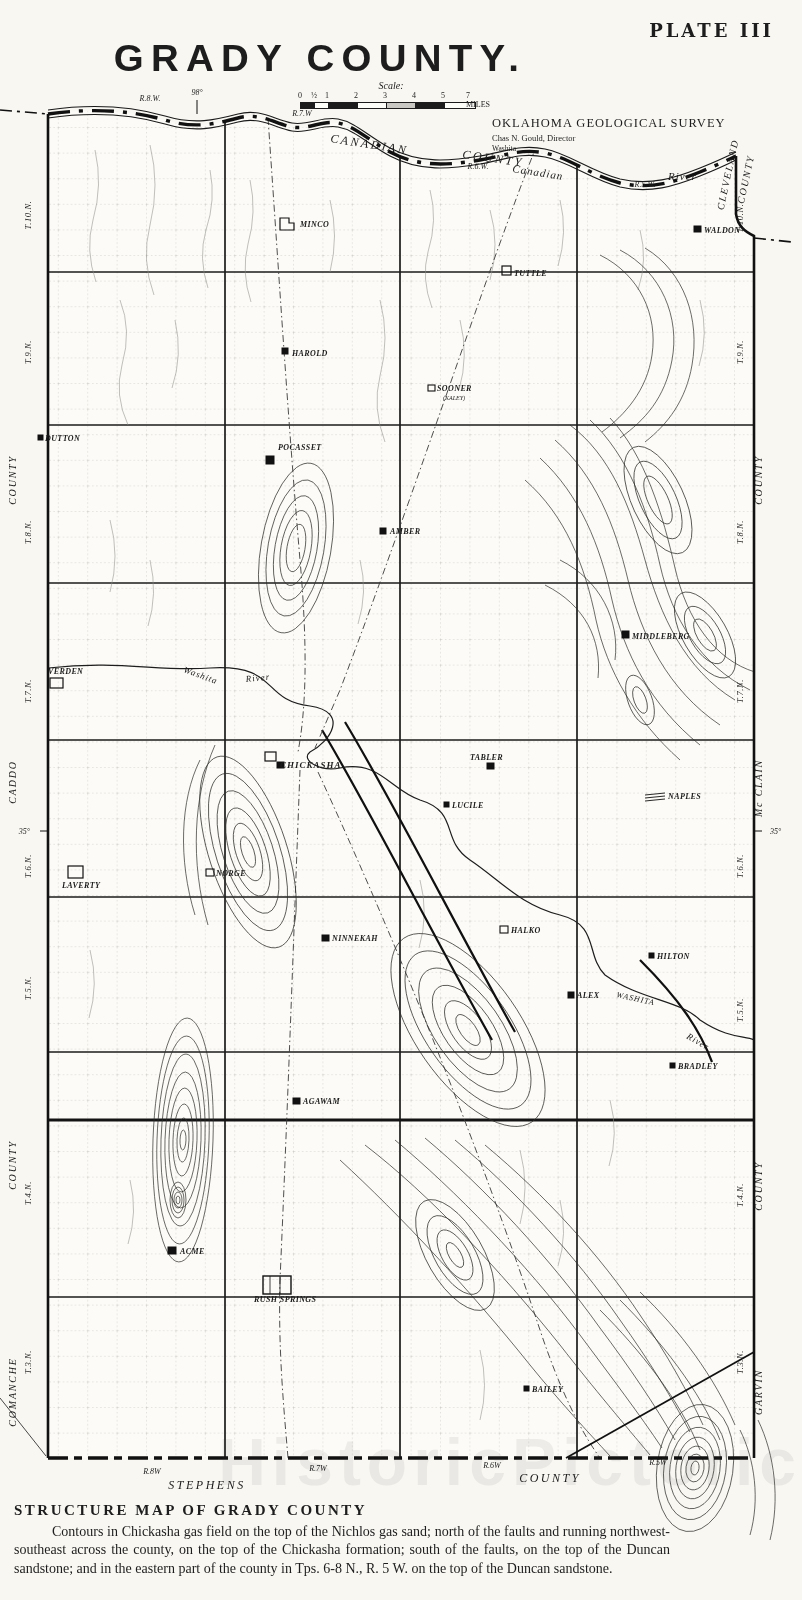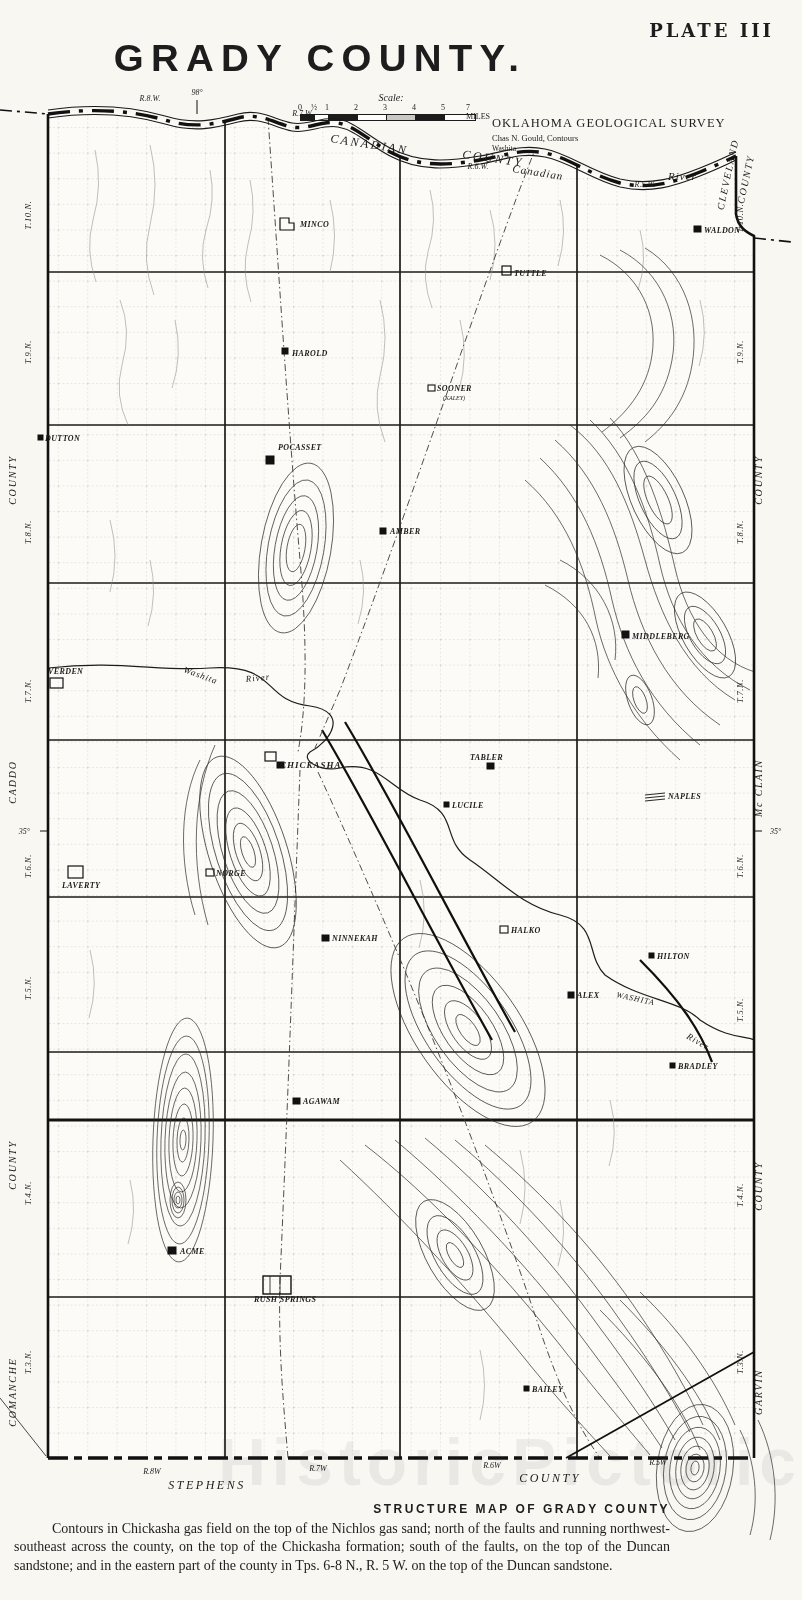--- a/index.html
+++ b/index.html
@@ -4,21 +4,21 @@
 <style>
   html,body{margin:0;padding:0;}
   body{background:#e9e8e3;}
   .page{position:relative;width:802px;height:1600px;background:#f8f7f2;overflow:hidden;
         font-family:"Liberation Serif",serif;color:#1d1d1d;}
   .plate{position:absolute;top:20px;right:28px;font-weight:bold;font-size:18px;
          letter-spacing:3px;font-family:"DejaVu Serif",serif;}
   .title{position:absolute;top:38px;left:0;width:640px;margin:0;text-align:center;
          font-family:"Liberation Sans",sans-serif;font-weight:bold;font-size:37px;
          letter-spacing:7px;transform:scaleX(1.04);transform-origin:center;}
-  .scaleblk{position:absolute;top:92px;left:300px;width:182px;font-size:9px;}
+  .scaleblk{position:absolute;top:80px;left:300px;width:182px;font-size:9px;}
   .scalelabel{text-align:center;font-style:italic;font-size:10px;}
   .ticks{position:relative;height:11px;}
   .ticks span{position:absolute;top:0;font-size:8px;}
   .bar{height:5px;border:1px solid #1c1c1c;display:flex;width:174px;}
   .bar i{display:block;height:100%;border-right:1px solid #1c1c1c;}
   .survey{position:absolute;top:116px;left:492px;width:236px;text-align:left;}
   .survey .l1{font-size:12.5px;letter-spacing:1px;}
   .survey .l2{font-size:8.5px;margin-top:2px;}
   .survey .l3{font-size:7.5px;margin-top:1px;}
   svg{position:absolute;top:0;left:0;}
@@ -29,22 +29,22 @@
   .edge{font-size:8.5px;font-style:italic;letter-spacing:.6px;}
   .cnty{font-size:10px;font-style:italic;letter-spacing:1.8px;}
   .cnty2{font-size:12px;font-style:italic;letter-spacing:2.5px;}
   .rng{font-size:8px;font-style:italic;}
   .riv{font-size:11px;font-style:italic;letter-spacing:1px;}
   .rivc{font-size:12px;font-style:italic;letter-spacing:2.5px;}
   .watermark{position:absolute;top:1424px;left:0;width:100%;text-align:right;
      font-family:"Liberation Sans",sans-serif;font-weight:bold;font-size:66px;
      letter-spacing:6px;color:rgba(70,70,70,0.08);pointer-events:none;}
   .caption{position:absolute;top:1502px;left:14px;width:656px;}
-  .caption h2{margin:0 0 4px 0;text-align:right;font-size:12px;letter-spacing:2.5px;
-     font-family:Liberation Sans, sans-serif;}
+  .caption h2{margin:0 0 4px 0;text-align:left;font-size:15px;letter-spacing:2.5px;
+     font-family:Liberation Serif, serif;}
   .caption p{margin:0;font-size:14px;line-height:1.32;text-align:justify;text-indent:38px;}
 </style>
 </head>
 <body>
 
 <div class="page">
 
   <div class="plate">PLATE III</div>
   <h1 class="title">GRADY COUNTY.</h1>
 
@@ -66,21 +66,21 @@
       <i style="width:28px;background:#1c1c1c"></i>
         <i style="width:28px;background:#fdfdfa"></i>
       <i style="width:28px;background:#c9c8c2"></i>
         <i style="width:28px;background:#1c1c1c"></i>
       <i style="width:28px;background:#fdfdfa;border-right:none"></i>
     </div>
   </div>
 
   <div class="survey">
     <div class="l1">OKLAHOMA GEOLOGICAL SURVEY</div>
-    <div class="l2">Chas N. Gould, Contours</div>
+    <div class="l2">Chas N. Gould, Director</div>
     <div class="l3">Washita</div>
   </div>
 
   <svg width="802" height="1600" viewBox="0 0 802 1600">
     <defs>
       <path id="riv" d="M48,114 C90,108 130,110 165,120 C195,129 215,124 238,118 C260,112 275,124 292,127 C308,130 322,120 338,123 C355,126 368,140 390,152 C420,168 450,165 480,160 C505,156 520,148 545,153 C570,158 590,175 620,183 C650,190 675,182 700,172 C715,166 728,160 736,156"></path>
       <pattern id="sec" width="29.4" height="25.6" patternUnits="userSpaceOnUse">
         <path d="M29.4,0 V25.6 M0,25.6 H29.4" stroke="#9a9a94" stroke-width="0.55" stroke-dasharray="1.4 2.6" fill="none"></path>
       </pattern>
       <clipPath id="mapclip">

